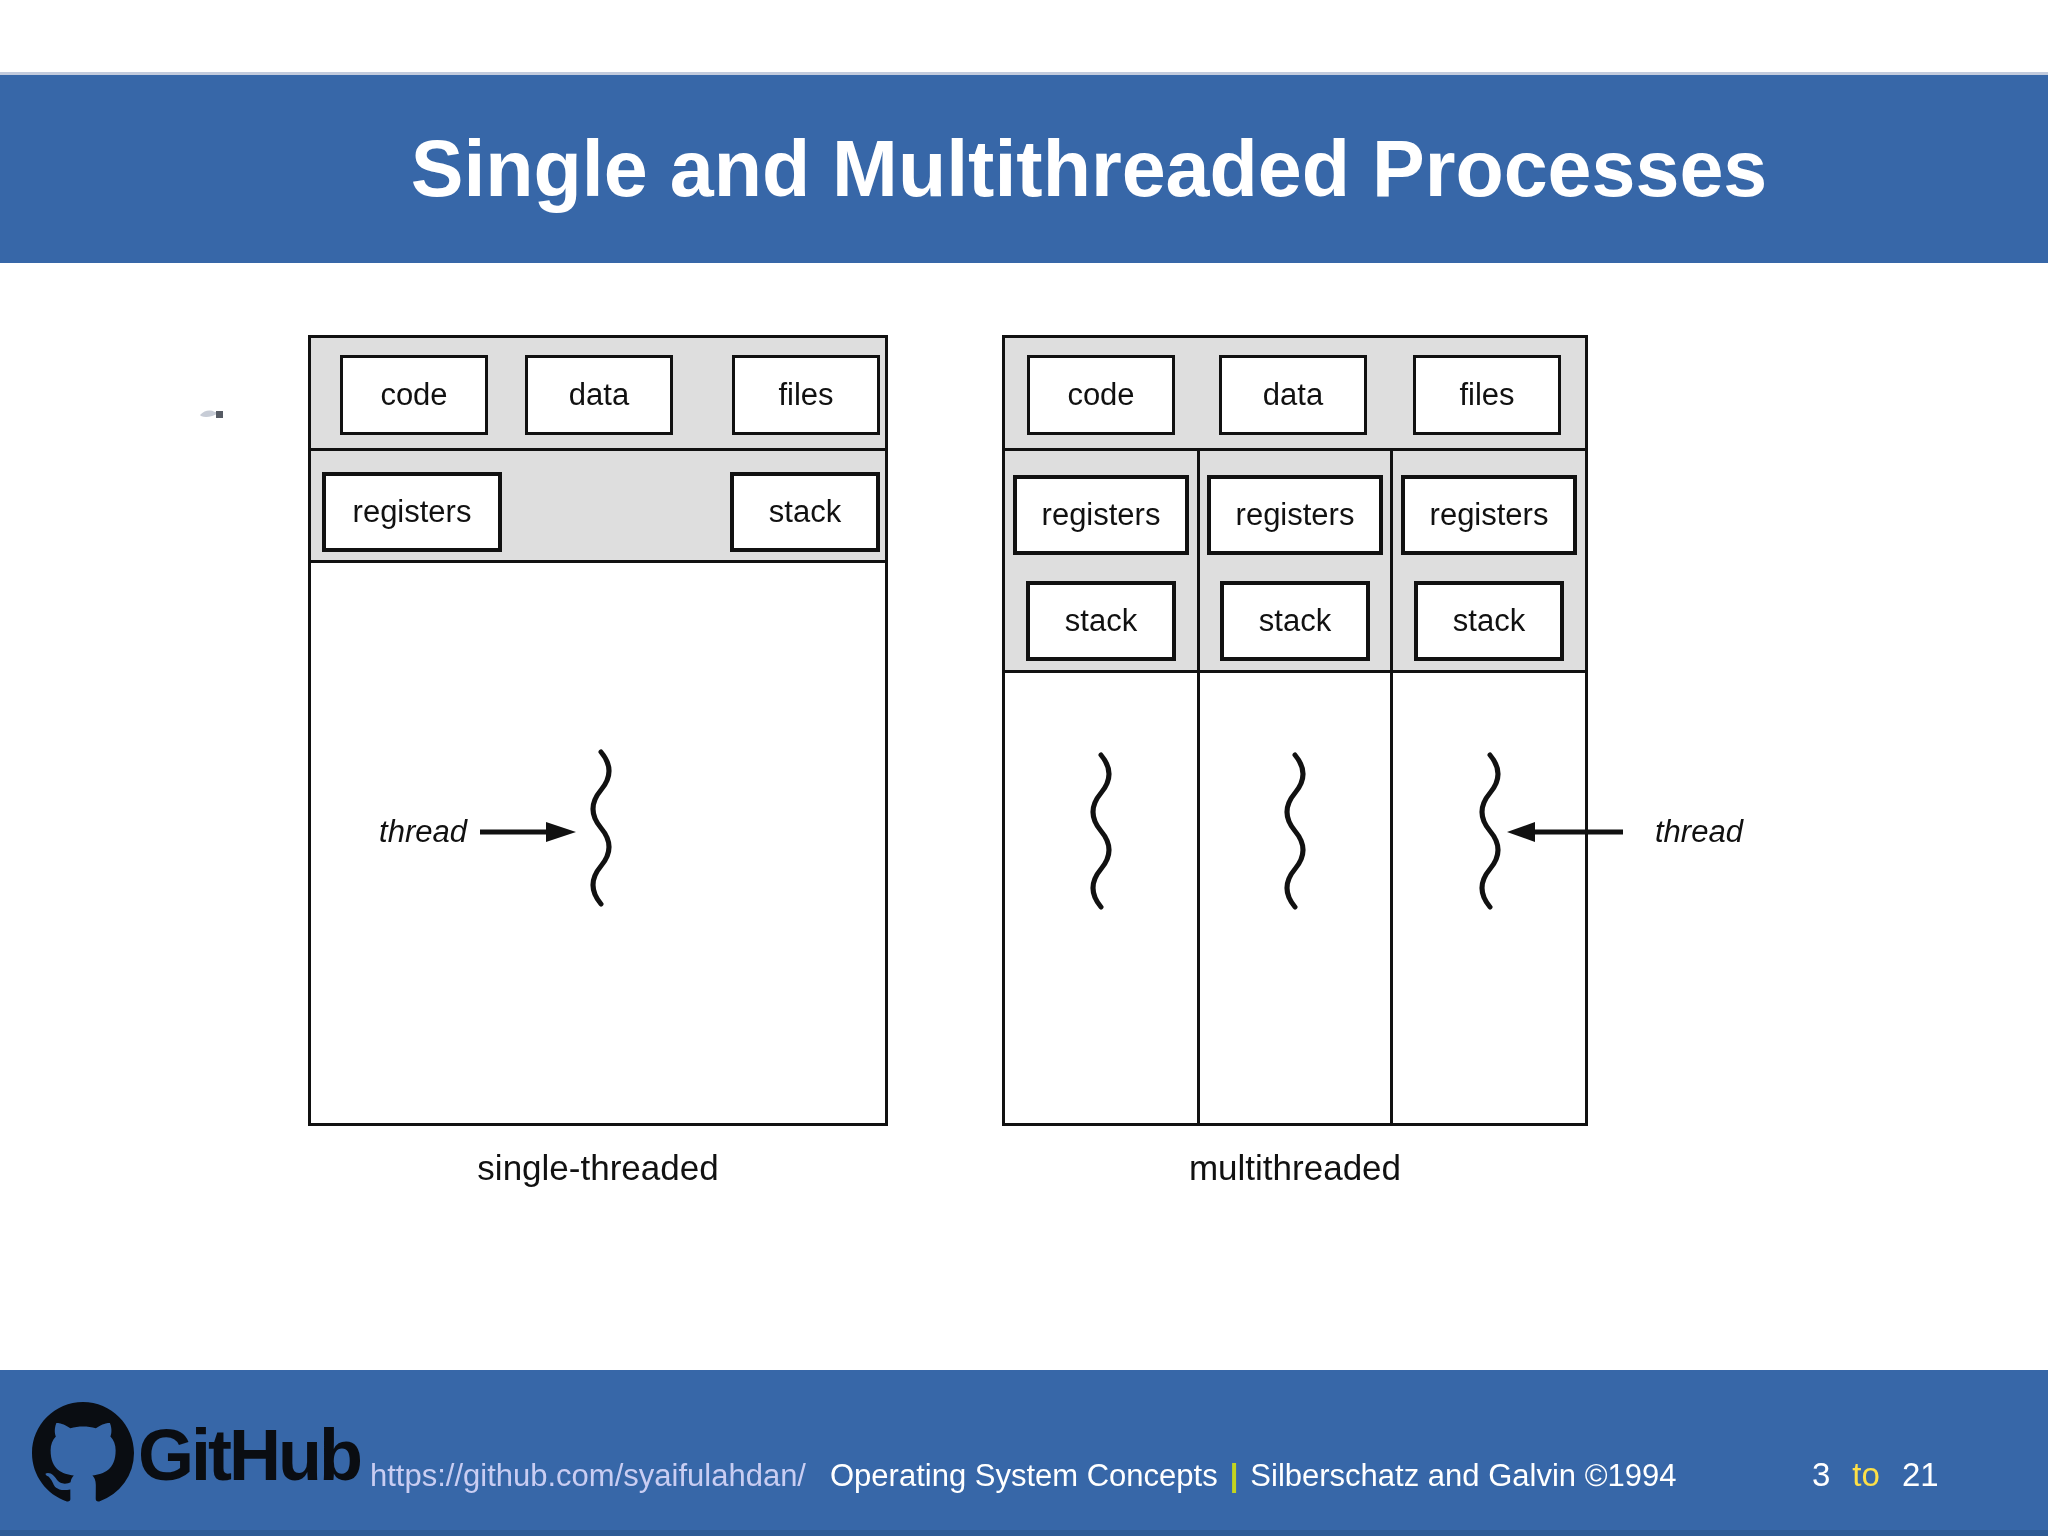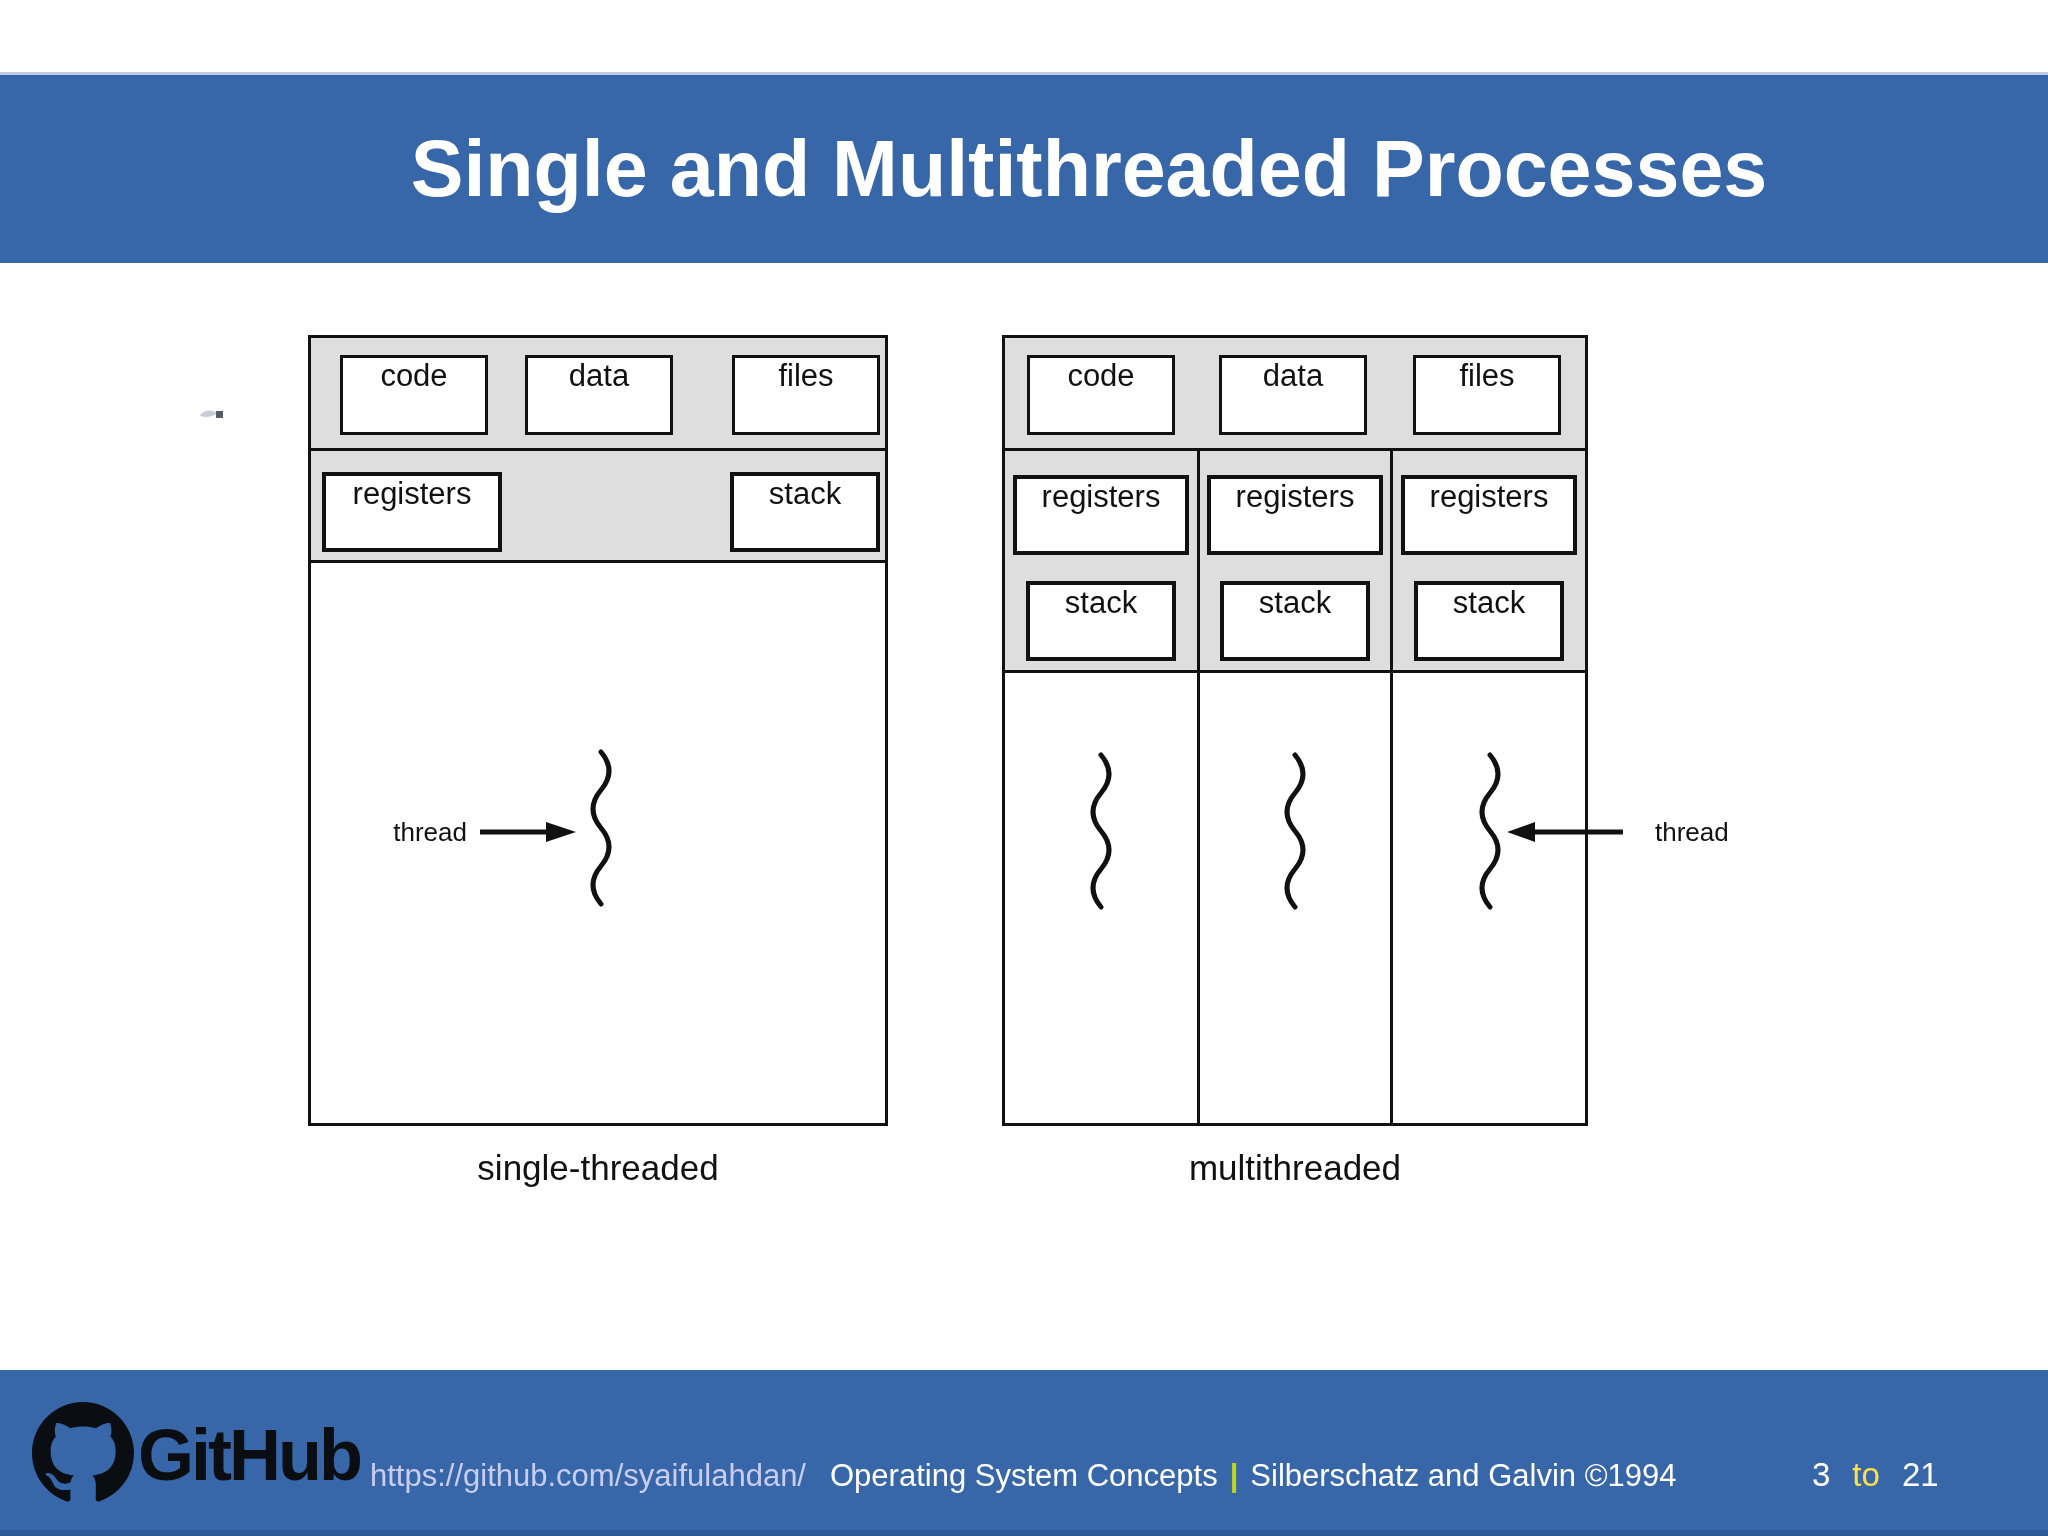--- a/index.html
+++ b/index.html
@@ -22,27 +22,27 @@
   
   .proc-box{
     position:absolute;background:#ffffff;border:3px solid #111;box-sizing:border-box;
   }
   .gray-band{
     position:absolute;left:0;right:0;background:#dedede;
     border-bottom:3px solid #111;box-sizing:border-box;
   }
   .cell{
     position:absolute;background:#ffffff;border:3px solid #111;box-sizing:border-box;
-    display:flex;justify-content:center;
+    display:flex;align-items:center;justify-content:center;
     font-size:31px;color:#111;
   }
   .cell.thick{border-width:4px;}
   .squiggle{position:absolute;}
   .thread-note{
-    position:absolute;font-size:26px;color:#111;line-height:44px;white-space:nowrap;
+    position:absolute;font-size:31px;color:#111;line-height:44px;white-space:nowrap;font-style:italic;
   }
   .caption{
     position:absolute;font-size:35px;color:#111;text-align:center;
   }
   
   .mcols{position:absolute;left:0;right:0;top:113px;bottom:0;display:flex;}
   .mcol{position:relative;height:100%;box-sizing:border-box;}
   .mcol + .mcol{border-left:3px solid #111;}
   .mcol-gray{
     position:absolute;left:0;right:0;top:0;height:222px;background:#dedede;

